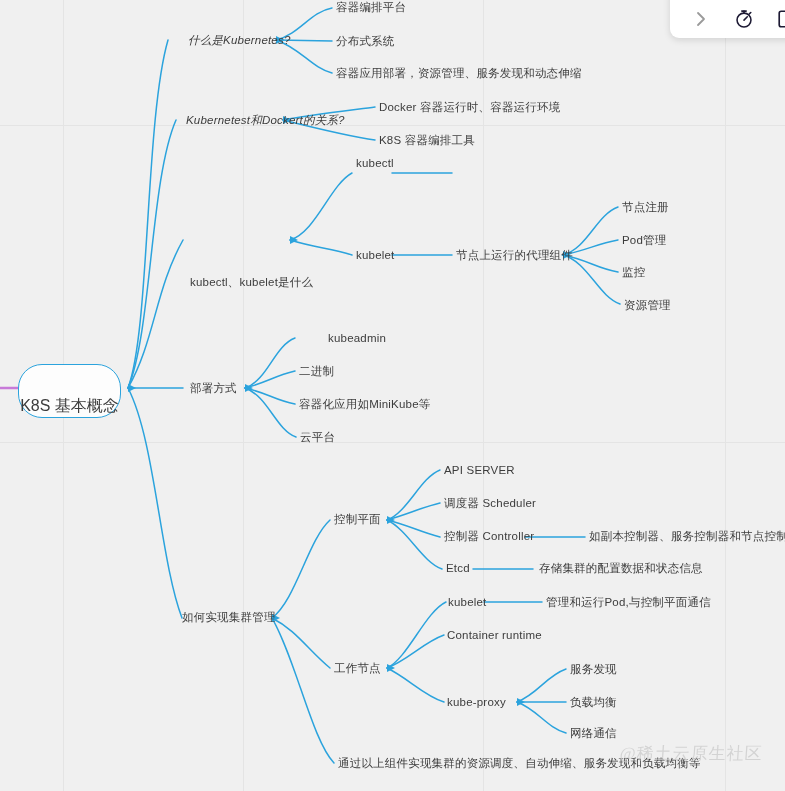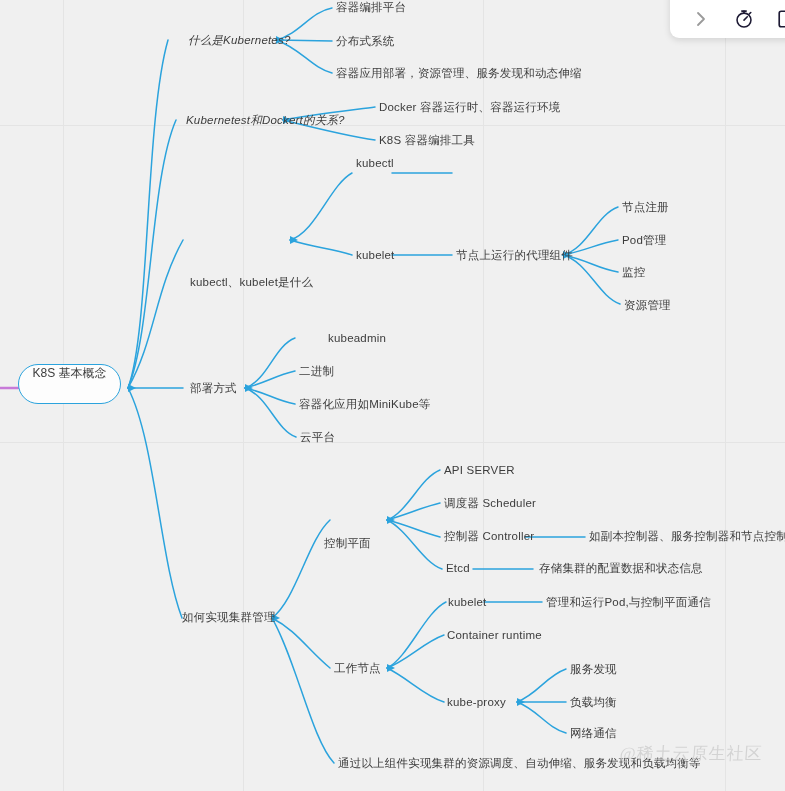--- a/index.html
+++ b/index.html
@@ -27,26 +27,26 @@
     color:#3c3c3c;
     white-space:nowrap;
     line-height:1.2;
     letter-spacing:.2px;
   }
   .node.italic{font-style:italic;}
 
   .root-node{
     position:absolute;
     left:18px;top:364px;
-    width:103px;height:40px;
+    width:103px;height:54px;
     border:1.6px solid #2ba3dd;
     border-radius:24px;
     background:#fdfdfd;
-    display:flex;align-items:flex-start;justify-content:center;
-    font-size:12px;color:#3c3c3c;
+    display:flex;align-items:flex-end;justify-content:center;
+    font-size:16px;color:#3c3c3c;
     box-sizing:border-box;
   }
 
   .toolbar{
     position:absolute;
     left:670px;top:-14px;
     width:130px;height:52px;
     background:#ffffff;
     border-radius:9px;
     box-shadow:0 2px 7px rgba(0,0,0,.13);
@@ -183,21 +183,21 @@
   <div class="node" style="left:624px;top:299px;"><span>资源管理</span></div>
 
   <div class="node" style="left:190px;top:382px;"><span>部署方式</span></div>
   <div class="node" style="left:308px;top:332px;margin-left:20px;"><span>kubeadmin</span></div>
   <div class="node" style="left:299px;top:365px;"><span>二进制</span></div>
   <div class="node" style="left:299px;top:398px;"><span>容器化应用如MiniKube等</span></div>
   <div class="node" style="left:300px;top:431px;"><span>云平台</span></div>
 
   <div class="node" style="left:182px;top:611px;"><span>如何实现集群管理</span></div>
 
-  <div class="node" style="left:324px;top:513px;margin-top:24px;"><span>控制平面</span></div>
+  <div class="node" style="left:334px;top:513px;"><span>控制平面</span></div>
   <div class="node" style="left:444px;top:464px;"><span>API SERVER</span></div>
   <div class="node" style="left:444px;top:497px;"><span>调度器 Scheduler</span></div>
   <div class="node" style="left:444px;top:530px;"><span>控制器 Controller</span></div>
   <div class="node" style="left:589px;top:530px;"><span>如副本控制器、服务控制器和节点控制器等</span></div>
   <div class="node" style="left:446px;top:562px;"><span>Etcd</span></div>
   <div class="node" style="left:539px;top:562px;"><span>存储集群的配置数据和状态信息</span></div>
 
   <div class="node" style="left:334px;top:662px;"><span>工作节点</span></div>
   <div class="node" style="left:448px;top:596px;"><span>kubelet</span></div>
   <div class="node" style="left:546px;top:596px;"><span>管理和运行Pod,与控制平面通信</span></div>

